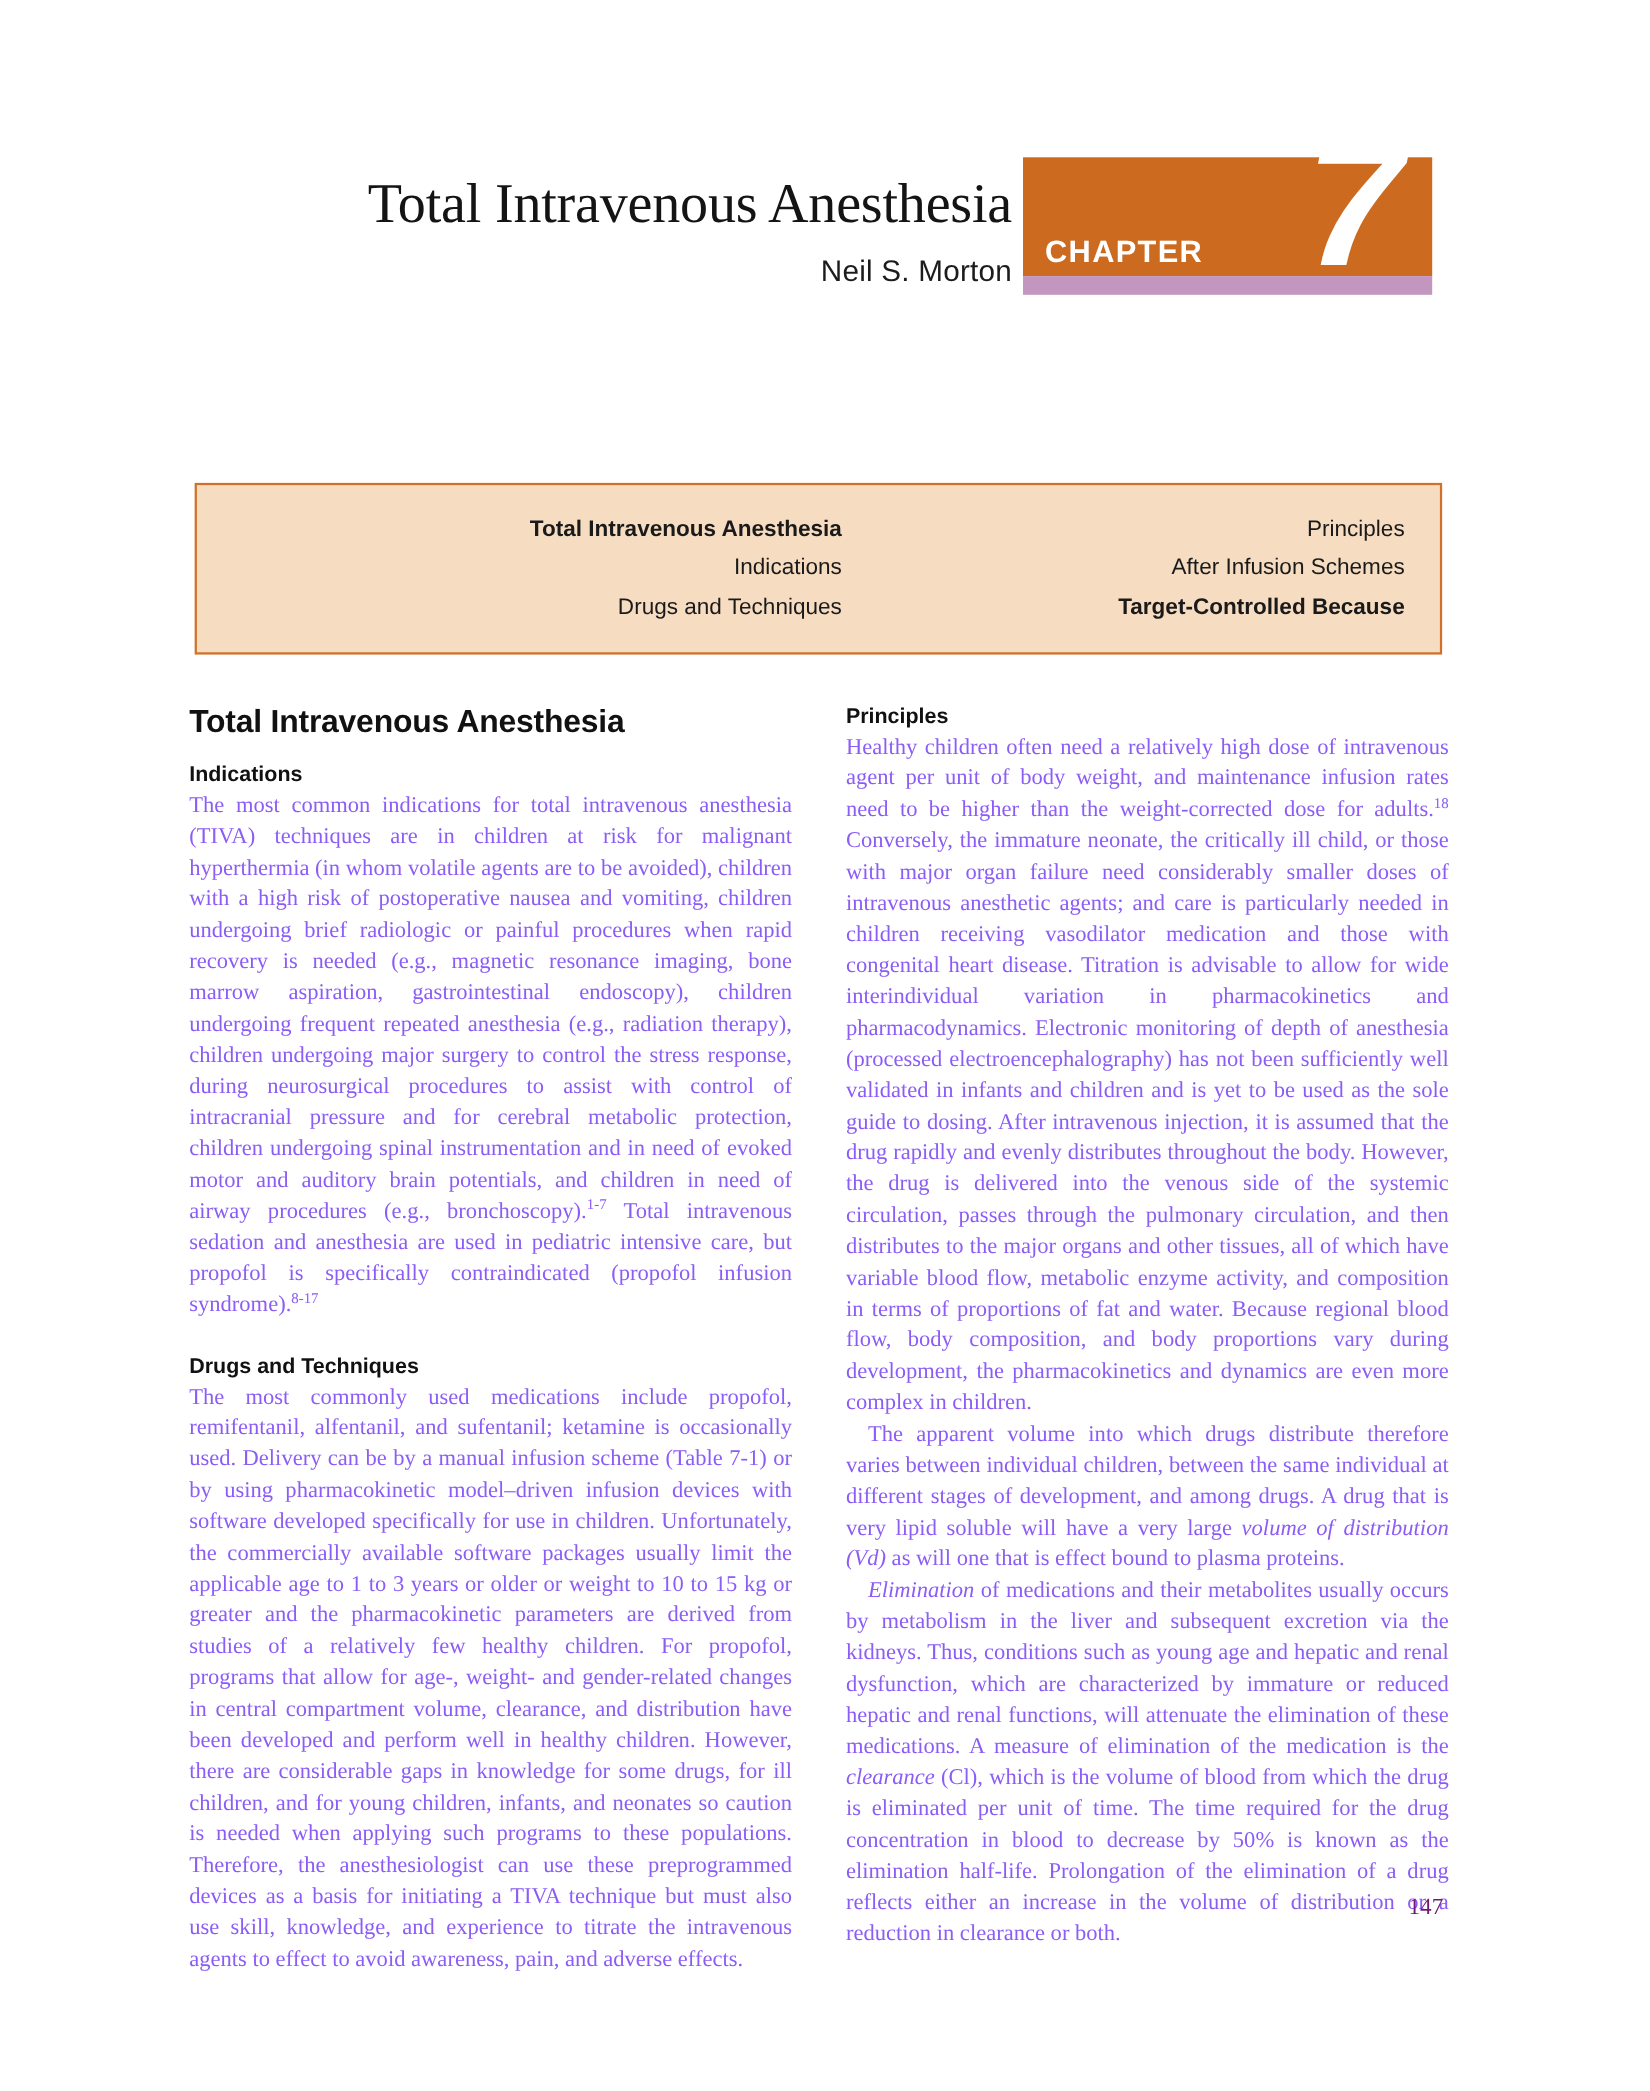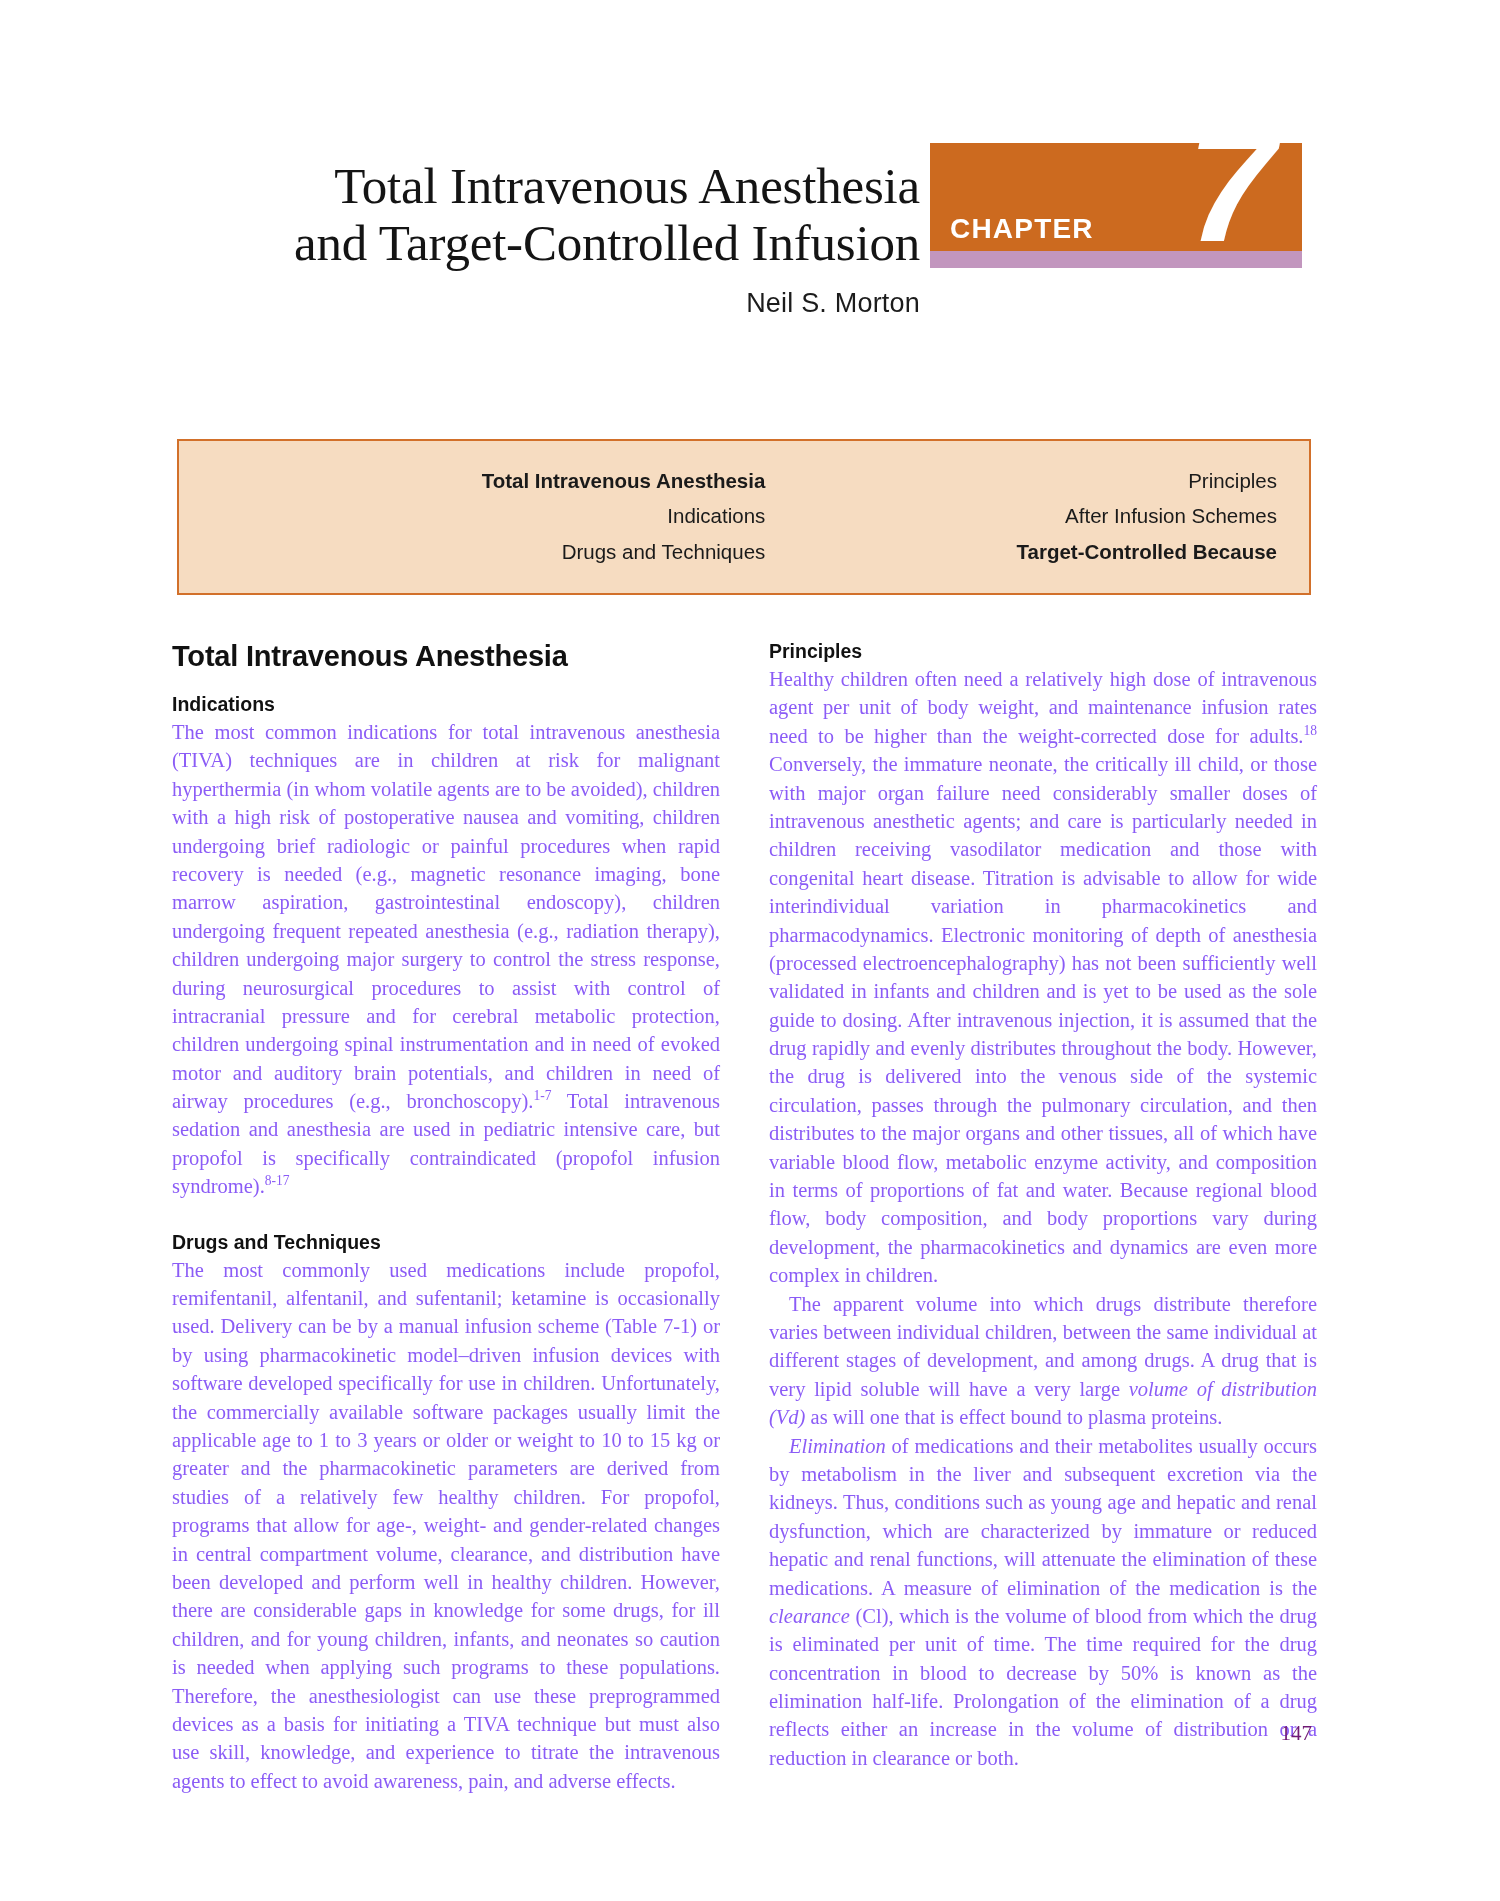--- a/index.html
+++ b/index.html
@@ -202,21 +202,20 @@
     <div class="chapter-badge">
       <div class="orange-block"></div>
       <div class="purple-bar"></div>
       <div class="chapter-word">CHAPTER</div>
       <div class="chapter-num">7</div>
     </div>
 
     <div class="title-block">
       <h1 class="chapter-title">
         <span>Total Intravenous Anesthesia</span><br>
-        <span>and Target-Controlled Infusion</span>
       </h1>
       <div class="chapter-author">Neil S. Morton</div>
     </div>
 
   </div>
 
   <div class="toc-box">
     <div class="toc-col left">
       <div class="toc-entry bold">Total Intravenous Anesthesia</div>
       <div class="toc-entry">Indications</div>

